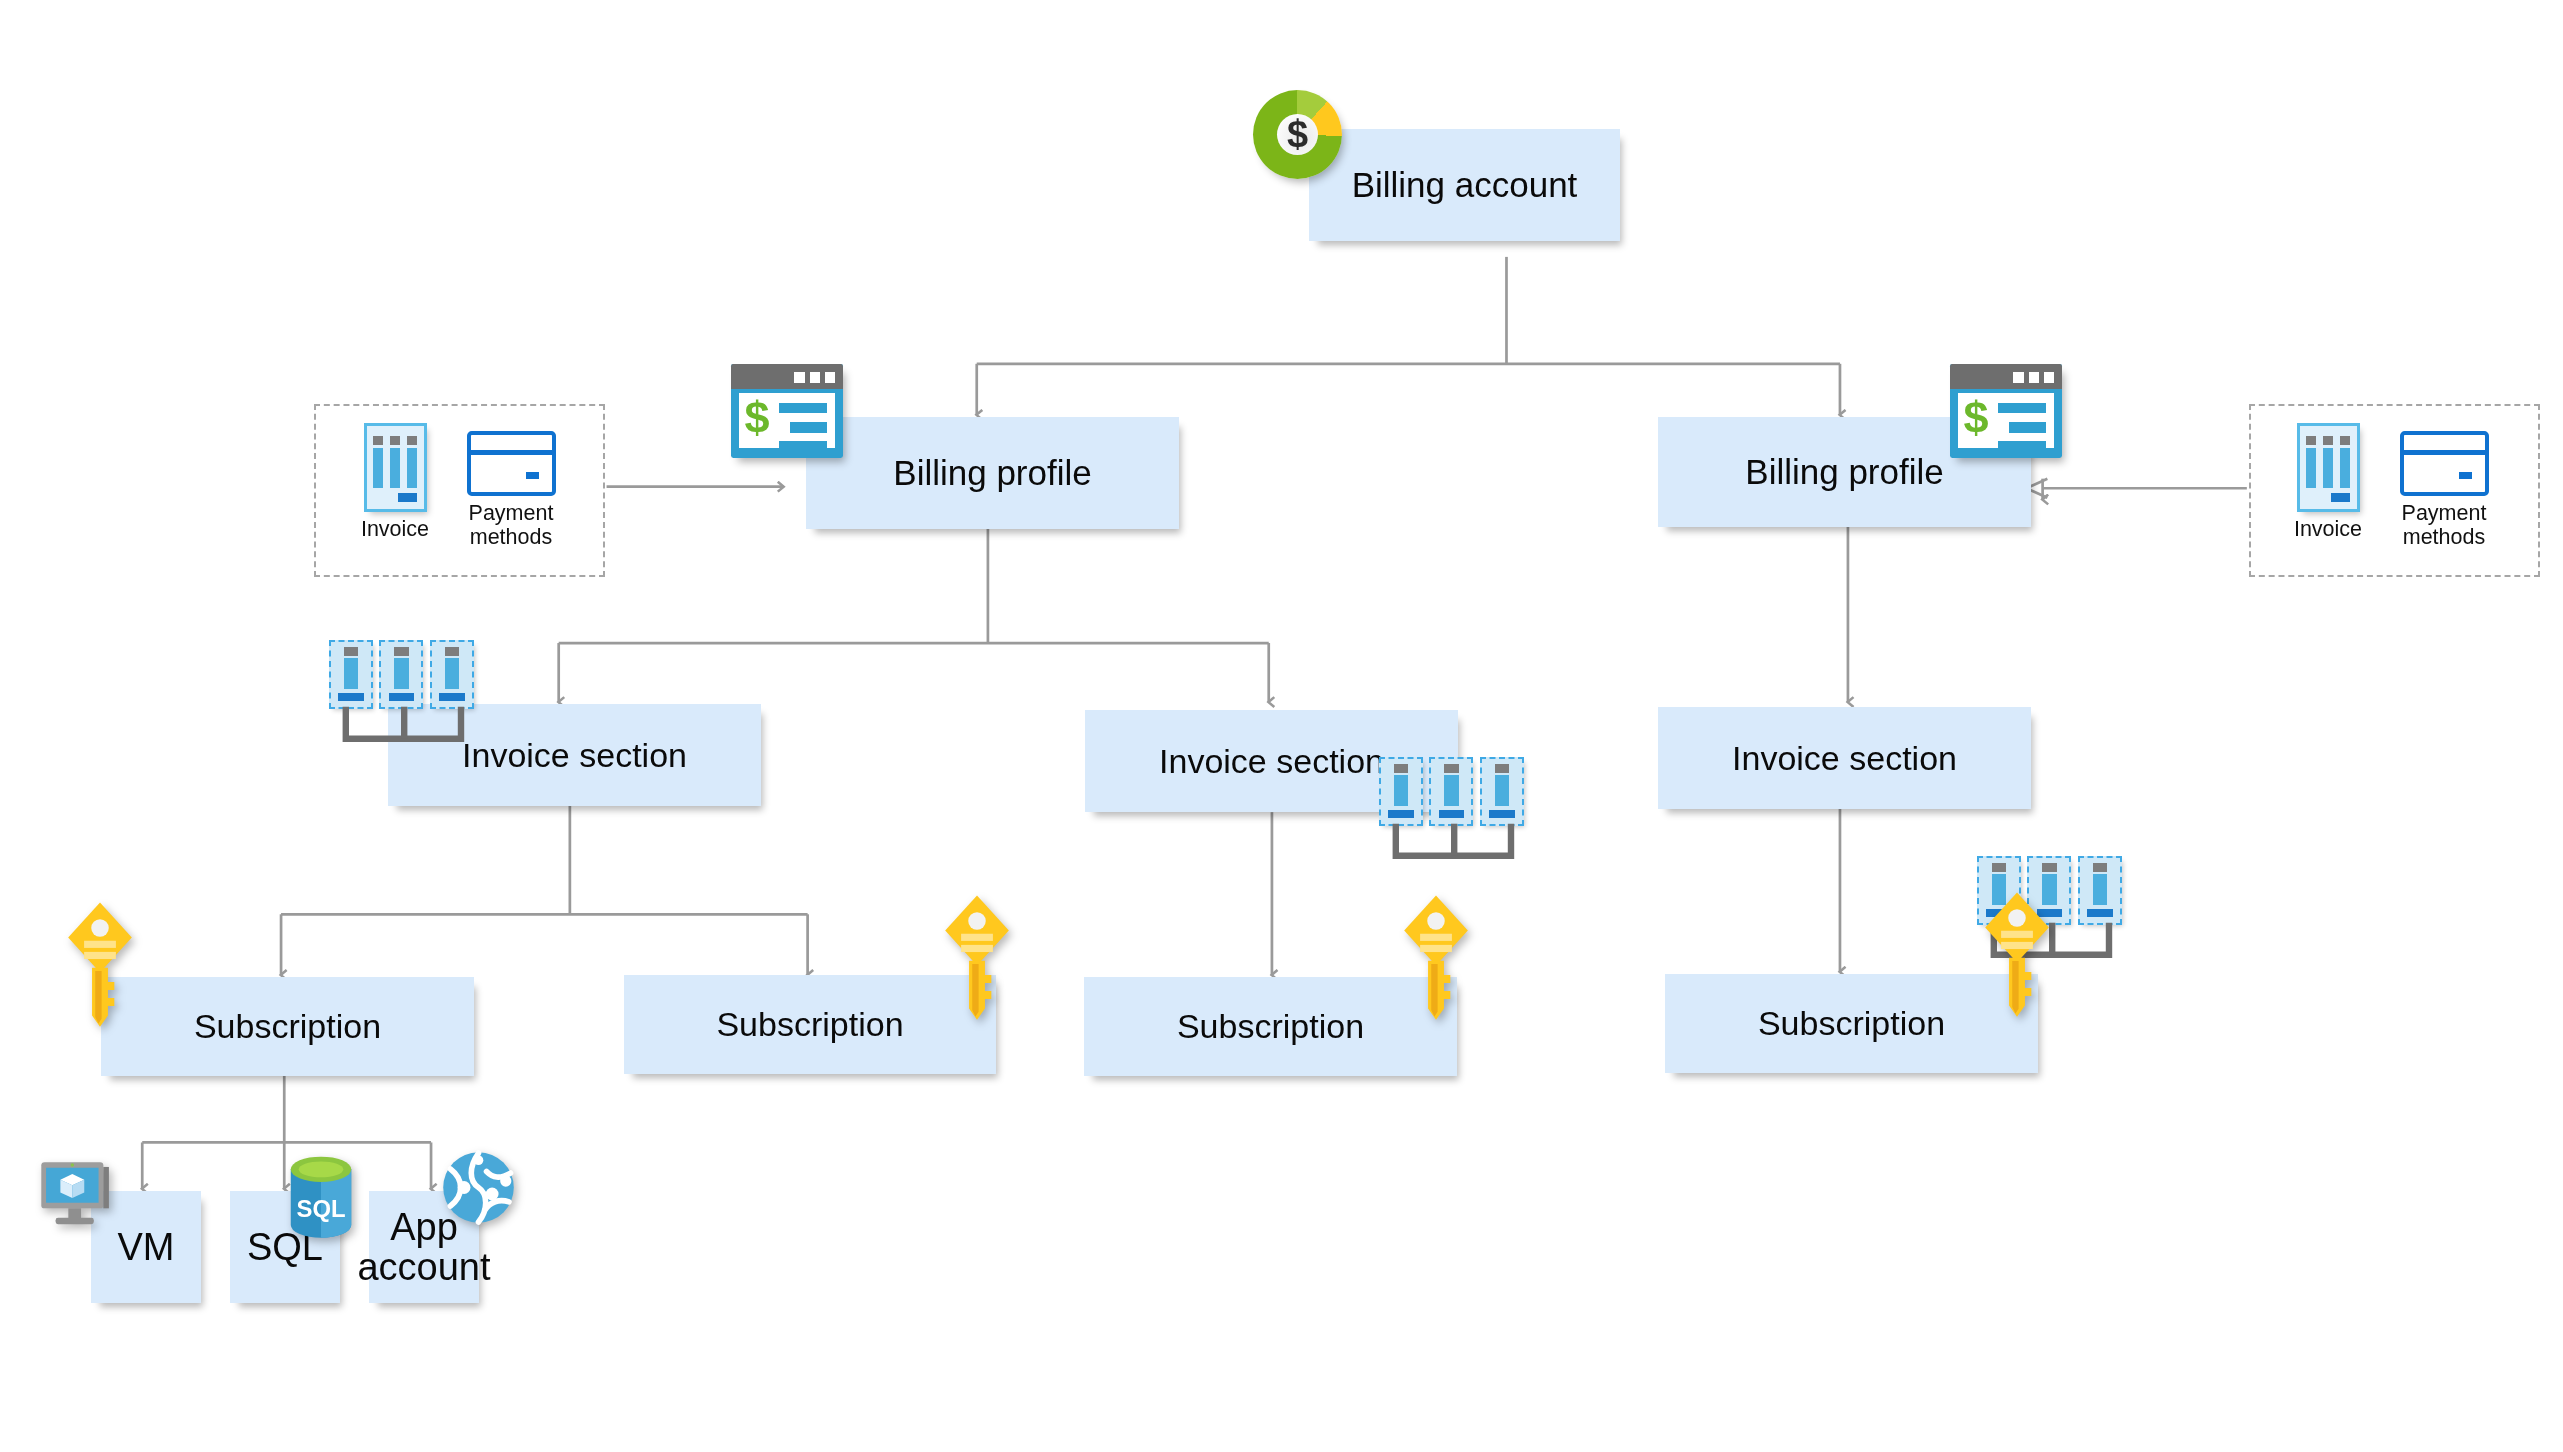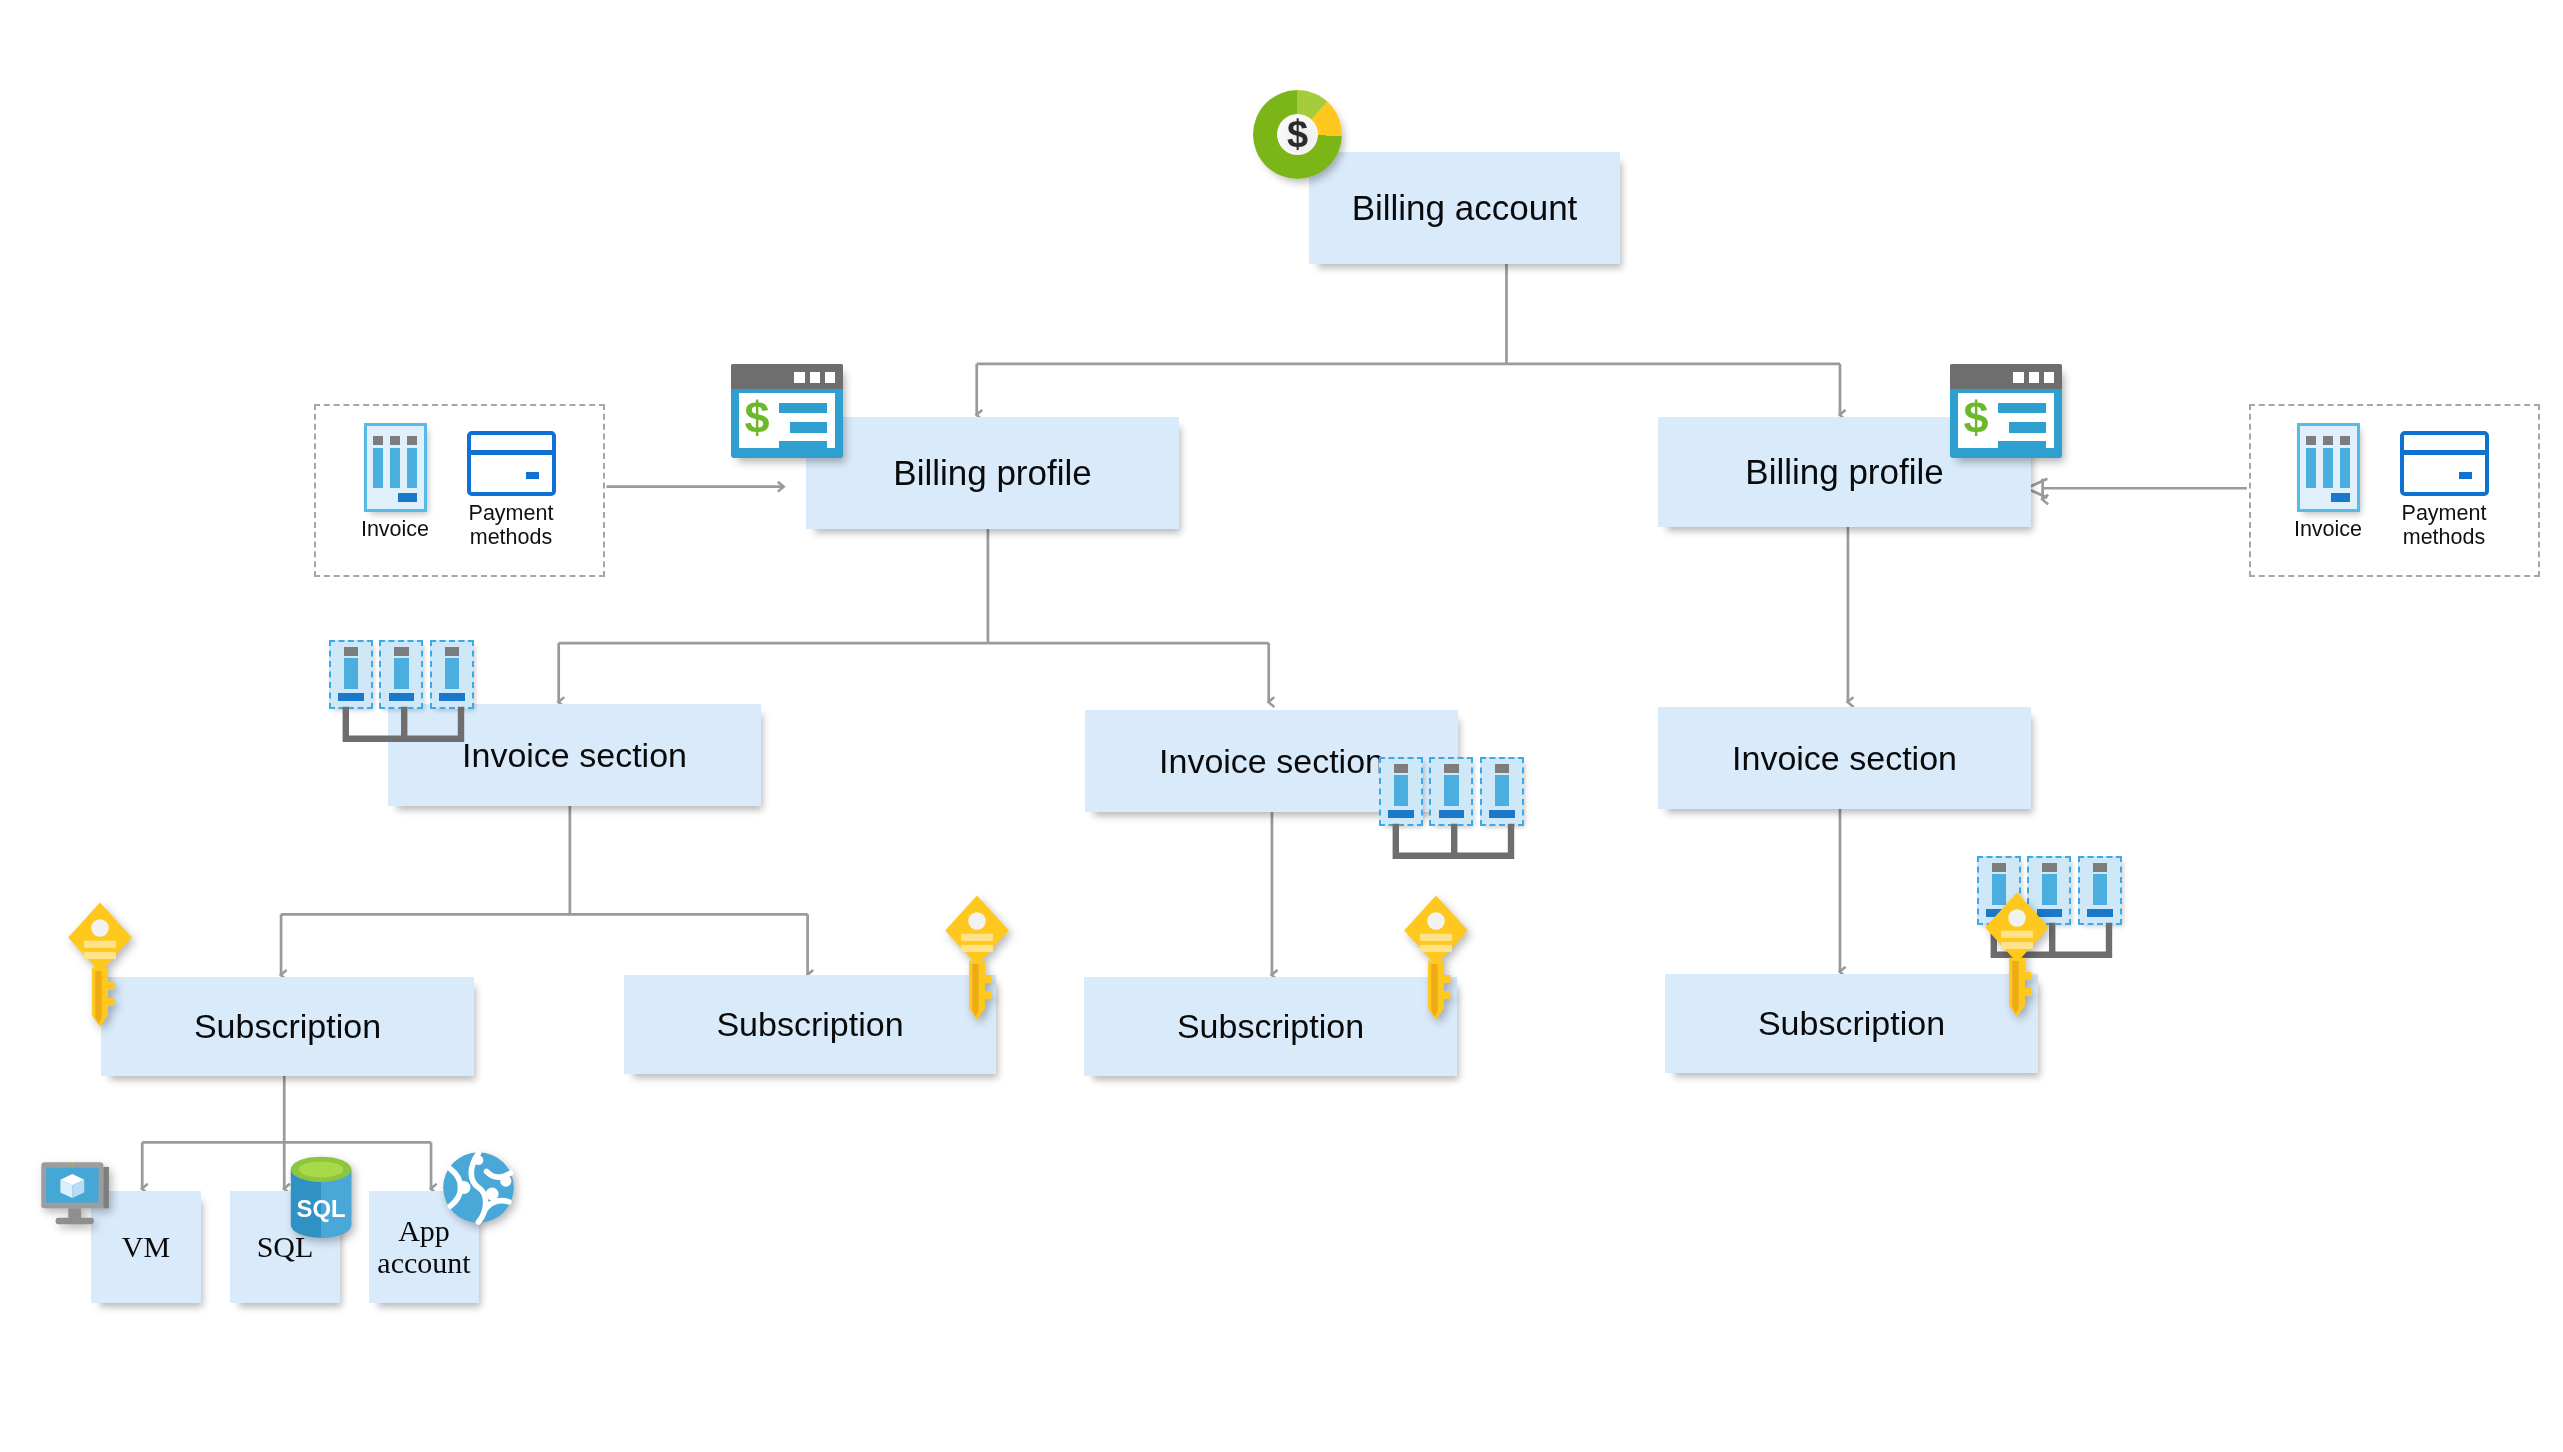--- a/index.html
+++ b/index.html
@@ -30,21 +30,21 @@
   .node .lbl{
     color:#0a0a0a;
     font-weight:400;
     line-height:1.06;
     text-align:center;
     padding:0 4.8px;
     white-space:pre-line;
   }
   .s-big .lbl{font-size:35px;}
   .s-mid .lbl{font-size:34px;}
-  .s-res .lbl{font-size:30px;font-family:Liberation Serif, serif;}
+  .s-res .lbl{font-size:38px;}
 
   
   .group-frame{
     position:absolute;
     border:2.4px dashed #a6a6a6;
     background:transparent;
     z-index:2;
   }
   .grp-item{
     position:absolute;
@@ -237,21 +237,21 @@
 
       <path d="M 760 610 L 982 610" marker-end="url(#arrR)"></path>
 
       <path d="M2816 612 L2560 612"></path>
       <path d="M2572 612 L2546 612" marker-end="url(#arr)" transform="rotate(-90 2560 612)"></path>
     </g>
 
     <path d="M2566 600 L2540 612 L2566 624" fill="none" stroke="#9a9a9a" stroke-width="3.4"></path>
   </svg>
 
-  <div class="node s-big" style="left:1309px;top:152px;width:311px;height:112px;">
+  <div class="node s-big" style="left:1309px;top:129px;width:311px;height:112px;">
     <span class="lbl">Billing account</span>
   </div>
 
   <div class="icon" style="left:1253px;top:90px;">
     <div class="donut" style="width:89px;height:89px;">
       <div class="dollar">$</div>
     </div>
   </div>
 
   <div class="node s-big" style="left:806px;top:417px;width:373px;height:112px;">

